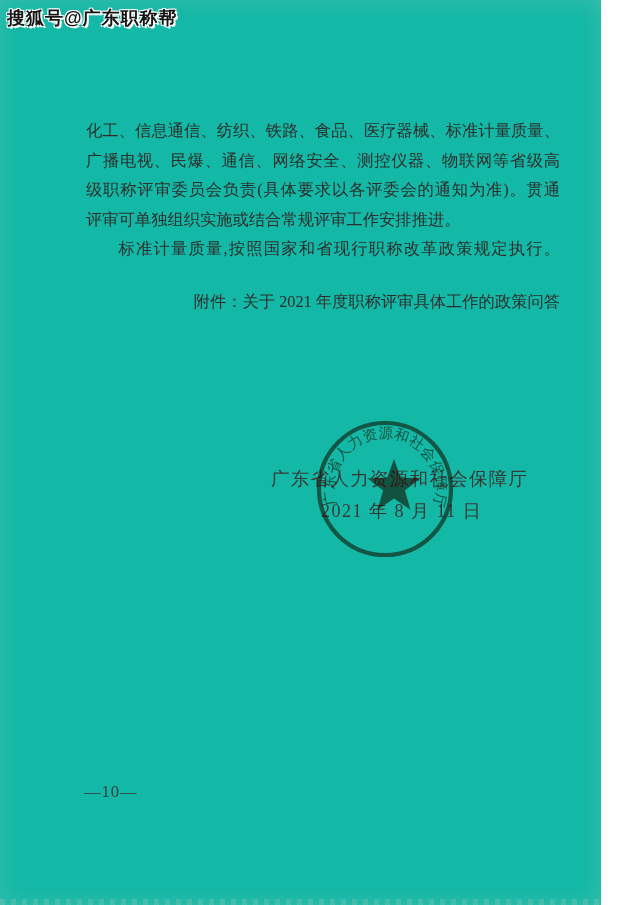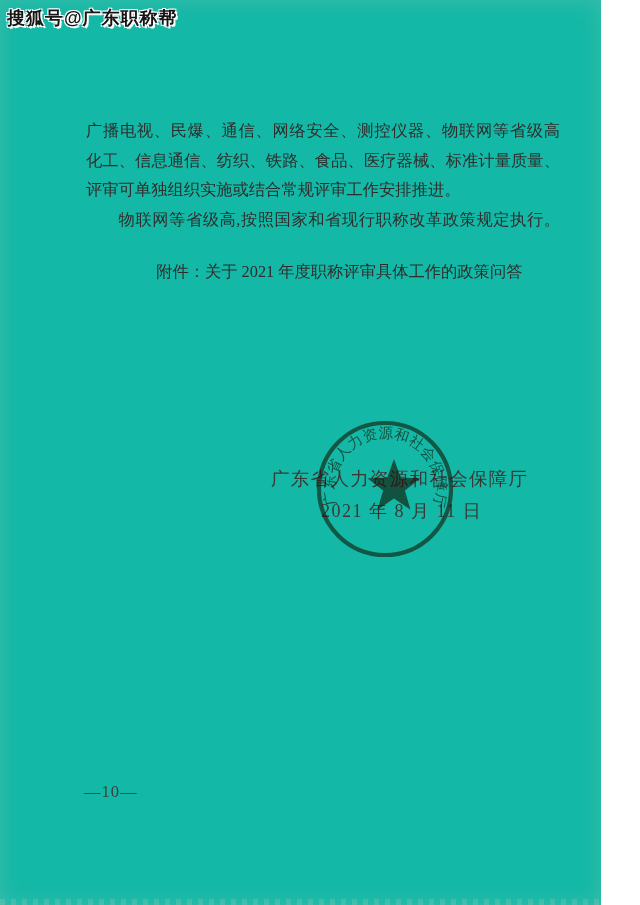--- a/index.html
+++ b/index.html
@@ -40,21 +40,21 @@
     line-height: 29.5px;
     color: #2f2e2c;
   }
   .bline { text-align: justify; text-align-last: justify; }
   .bline-end { text-align: right; text-align-last: left; }
   .indent { text-indent: 2em; }
 
   .attachment {
     margin-top: 23px;
     padding-left: 2em;
-    text-align: center;
+    text-align: right;
   }
 
   
   .sig-dept {
     position: absolute;
     left: 271px;
     top: 466px;
     font-size: 18.5px;
     letter-spacing: 1.3px;
     color: #3a3835;
@@ -105,24 +105,25 @@
   }
 </style>
 </head>
 <body>
 
 <div class="page">
 
   <div class="watermark">搜狐号@广东职称帮</div>
 
   <div class="body-text">
+    <div class="bline">化工、信息通信、纺织、铁路、食品、医疗器械、标准计量质量、</div>
     <div class="bline">广播电视、民爆、通信、网络安全、测控仪器、物联网等省级高</div>
-    <div class="bline">化工、信息通信、纺织、铁路、食品、医疗器械、标准计量质量、</div>
+    <div class="bline">级职称评审委员会负责(具体要求以各评委会的通知为准)。贯通</div>
     <div class="bline-end">评审可单独组织实施或结合常规评审工作安排推进。</div>
-    <div class="bline indent">物联网等省级高,按照国家和省现行职称改革政策规定执行。</div>
+    <div class="bline indent">标准计量质量,按照国家和省现行职称改革政策规定执行。</div>
 
     <div class="attachment">附件：关于 2021 年度职称评审具体工作的政策问答</div>
   </div>
 
   <div class="sig-dept">广东省人力资源和社会保障厅</div>
 
   <div class="sig-date">2021 年 8 月 11 日</div>
 
   <svg class="seal" viewBox="0 0 152 152">
     <circle cx="76" cy="76" r="66" fill="none" stroke-width="4.2" stroke-opacity="0.82" stroke="#dc4a37"></circle>

